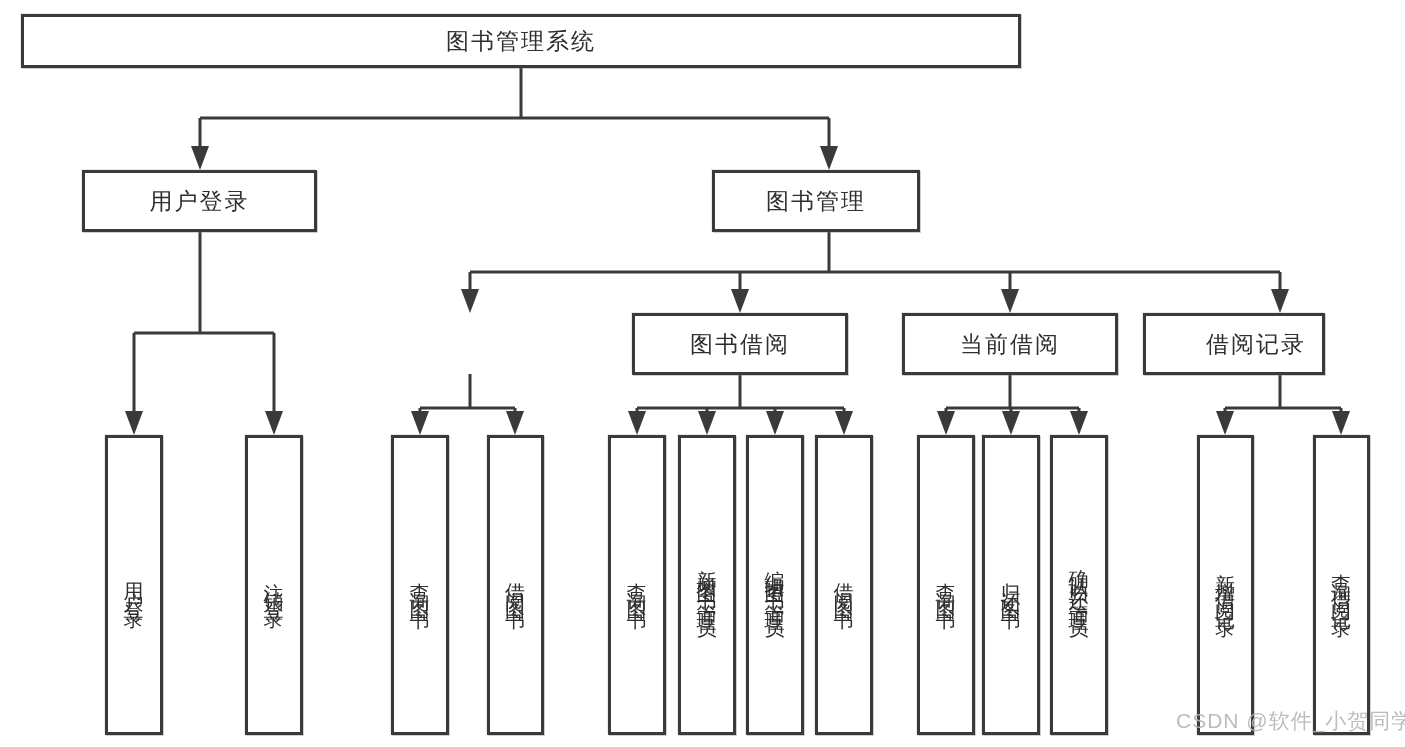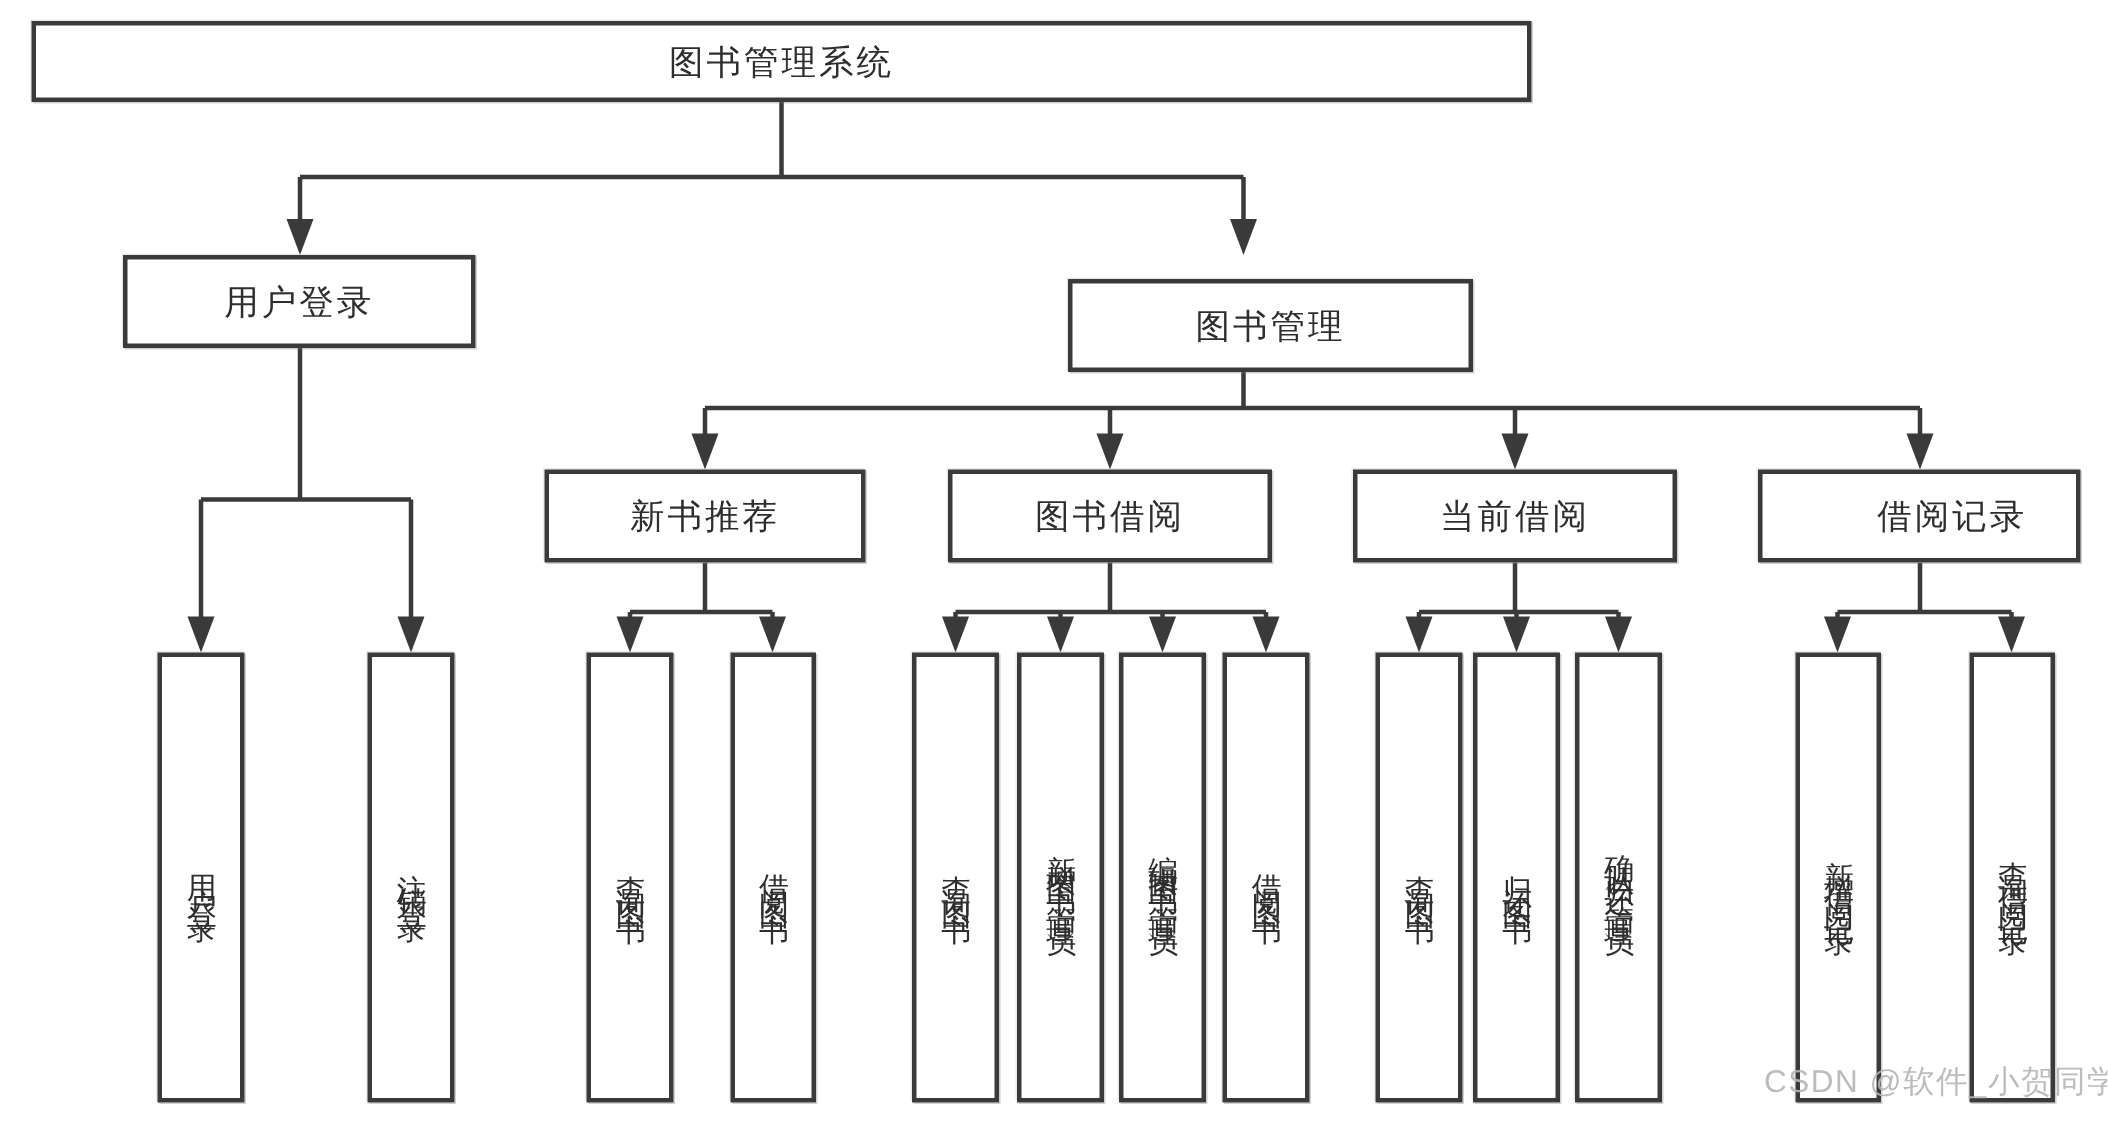--- a/index.html
+++ b/index.html
@@ -99,34 +99,31 @@
     <polygon points="1332,411 1350,411 1341,435"></polygon>
   </svg>
 
   <div class="node" style="left:21px;top:14px;width:1000px;height:54px;">
     <span class="hlabel">图书管理系统</span>
   </div>
 
   <div class="node" style="left:82px;top:170px;width:235px;height:62px;">
     <span class="hlabel">用户登录</span>
   </div>
-  <div class="node" style="left:712px;top:186px;width:270px;height:62px;">
+  <div class="node" style="left:712px;top:170px;width:208px;height:62px;">
     <span class="hlabel">图书管理</span>
   </div>
 
-  <div class="node" style="left:363px;top:313px;width:214px;height:62px;">
-    <span class="hlabel">新书推荐</span>
-  </div>
   <div class="node" style="left:902px;top:313px;width:216px;height:62px;">
     <span class="hlabel">当前借阅</span>
   </div>
   <div class="node" style="left:632px;top:313px;width:216px;height:62px;">
     <span class="hlabel">图书借阅</span>
   </div>
-  <div class="node" style="left:1172px;top:313px;width:215px;height:62px;padding-left:44px;">
+  <div class="node" style="left:1143px;top:313px;width:182px;height:62px;padding-left:44px;">
     <span class="hlabel">借阅记录</span>
   </div>
 
   <div class="node" style="left:105px;top:435px;width:58px;height:300px;">
     <span class="vlabel">用户登录</span>
   </div>
   <div class="node" style="left:245px;top:435px;width:58px;height:300px;">
     <span class="vlabel">注销登录</span>
   </div>
 

